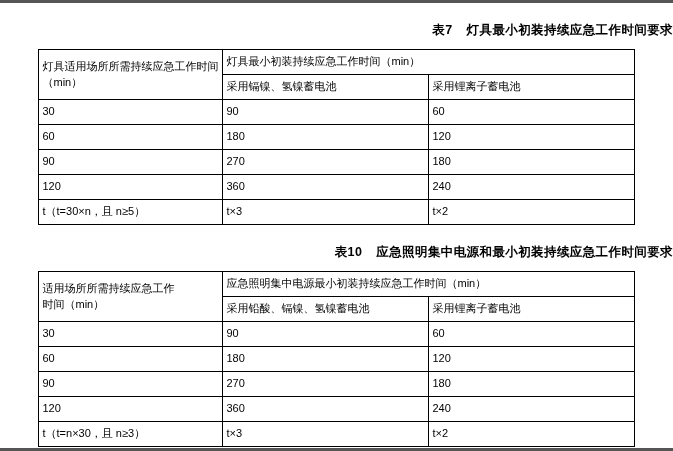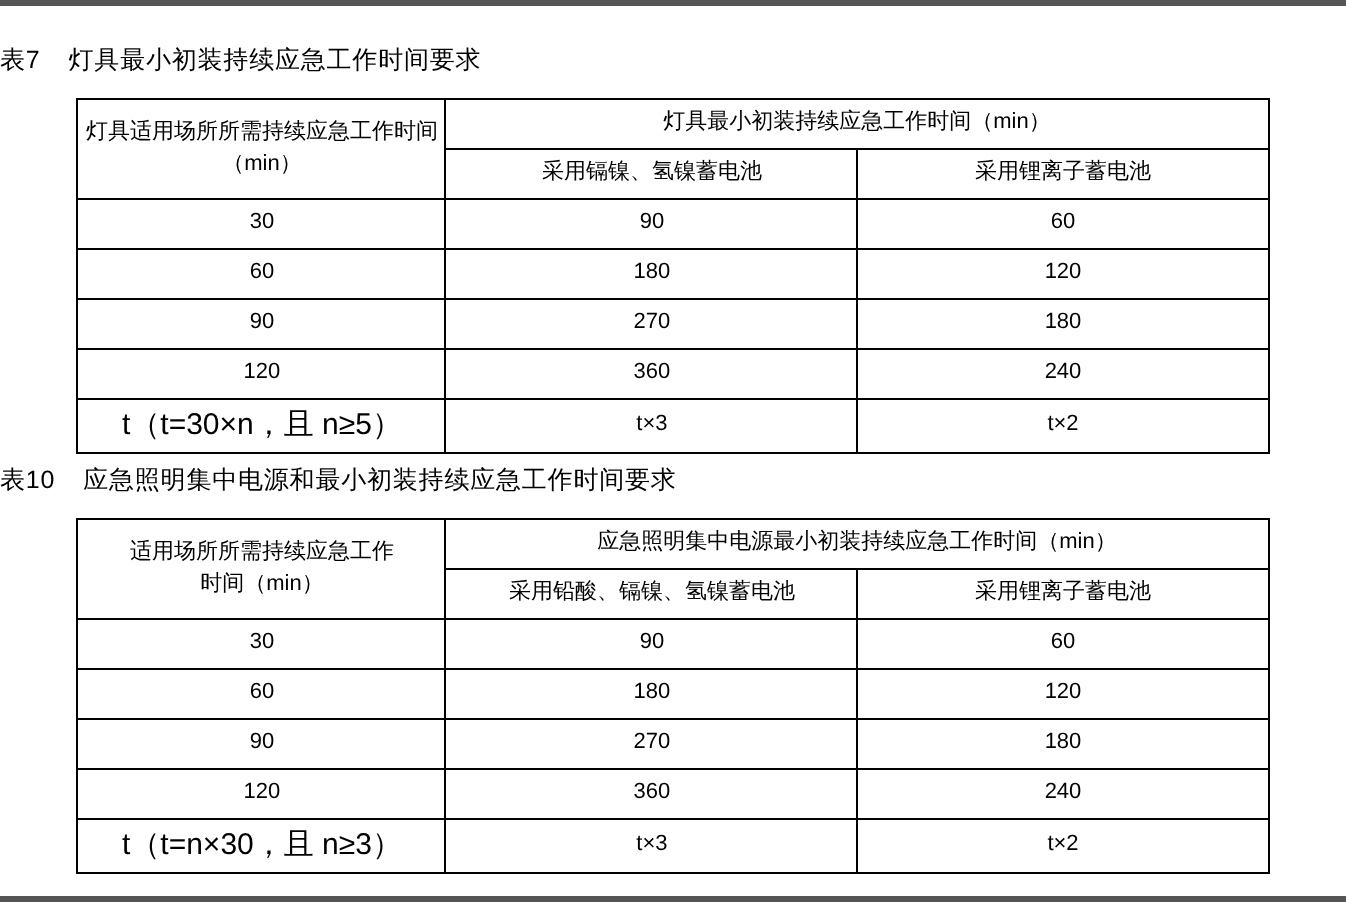--- a/index.html
+++ b/index.html
@@ -36,62 +36,62 @@
     width: 673px;
     height: 3px;
     background: #555555;
   }
   .block {
     position: absolute;
     left: 0;
     width: 673px;
   }
   .block-1 { top: 22px; }
-  .block-2 { top: 232px; }
+  .block-2 { top: 244px; }
 
   .caption {
-    text-align: left;
+    text-align: right;
     font-size: 12.5px;
-    font-weight: normal;
+    font-weight: bold;
     letter-spacing: 0.4px;
     margin-bottom: 10px;
     font-family: "Liberation Sans", "DejaVu Sans", sans-serif;
   }
   .caption .cap-num {
     margin-right: 14px;
   }
 
   table.data {
     border-collapse: collapse;
     width: 595px;
     margin: 0 auto;
     table-layout: fixed;
     font-size: 11px;
     font-family: "Liberation Sans", "DejaVu Sans", sans-serif;
   }
   table.data td, table.data th {
     border: 1px solid #000000;
-    text-align: center;
+    text-align: left;
     vertical-align: middle;
     padding: 2px 3px;
     font-weight: normal;
     line-height: 1.45;
     height: 20px;
   }
   .col-a { width: 184px; }
   .col-b { width: 206px; }
   .col-c { width: 205px; }
   .hdr-left {
     line-height: 1.6;
   }
   .hdr-left .l2 {
     display: block;
   }
   .small-formula {
-    font-size: 15px;
+    font-size: 11px;
     letter-spacing: 0px;
   }
 </style>
 </head>
 <body>
 
 <div class="page">
 
   <div class="rule-top"></div>
 

